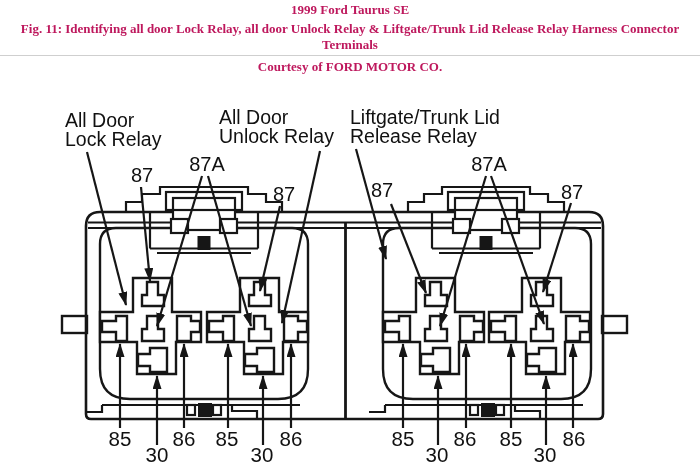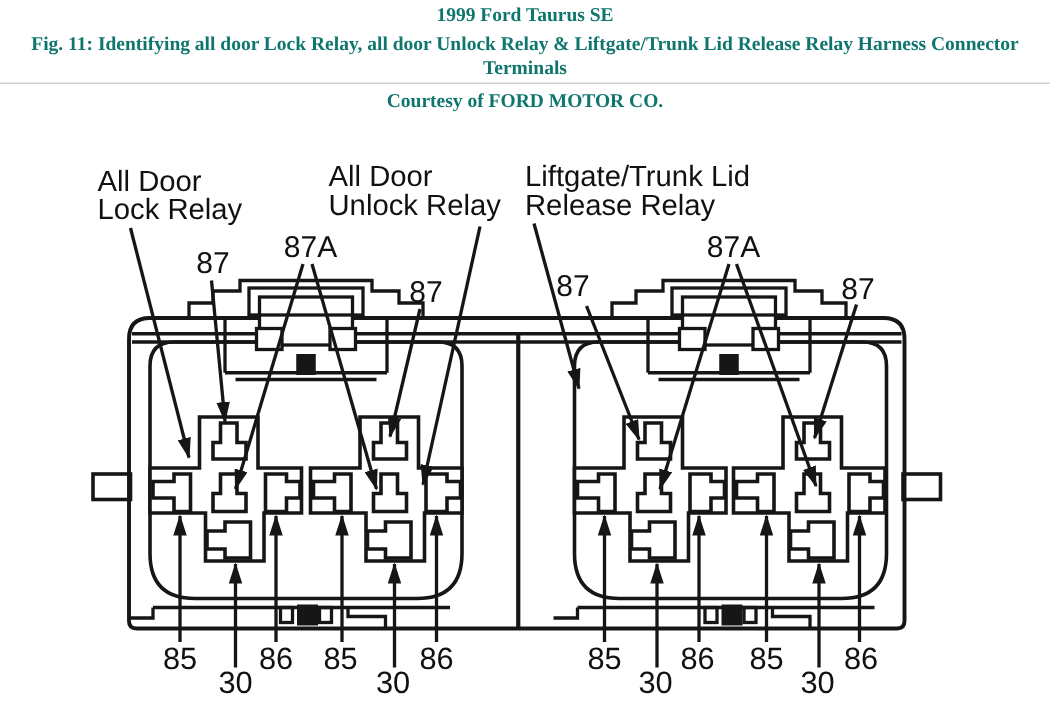--- a/index.html
+++ b/index.html
@@ -1,19 +1,19 @@
 <!DOCTYPE html>
 <html><head>
 <meta charset="utf-8">
 <style>
   html,body{margin:0;padding:0;background:#fff;}
   #stage{position:relative;width:700px;height:471px;background:#ffffff;overflow:hidden;
          font-family:"Liberation Sans",sans-serif;}
   #hdr{position:absolute;top:0;left:0;width:700px;text-align:center;
-       font-family:"Liberation Serif",serif;font-weight:bold;color:#0f766e;}
+       font-family:"Liberation Serif",serif;font-weight:bold;color:#be185d;}
   #hdr .t1{font-size:13px;margin-top:2px;}
   #hdr .t2{font-size:13px;margin-top:3px;}
   #hdr .t3{font-size:13px;margin-top:6px;}
   #hdr-rule{position:absolute;top:55px;left:0;width:700px;height:1px;background:#cfcfcf;}
   svg{position:absolute;top:0;left:0;}
   text{fill:#111;}
   .relayLabel{font-size:19.5px;}
   .termLabel{font-size:20px;}
   .pinLabel{font-size:20.5px;}
 </style>

